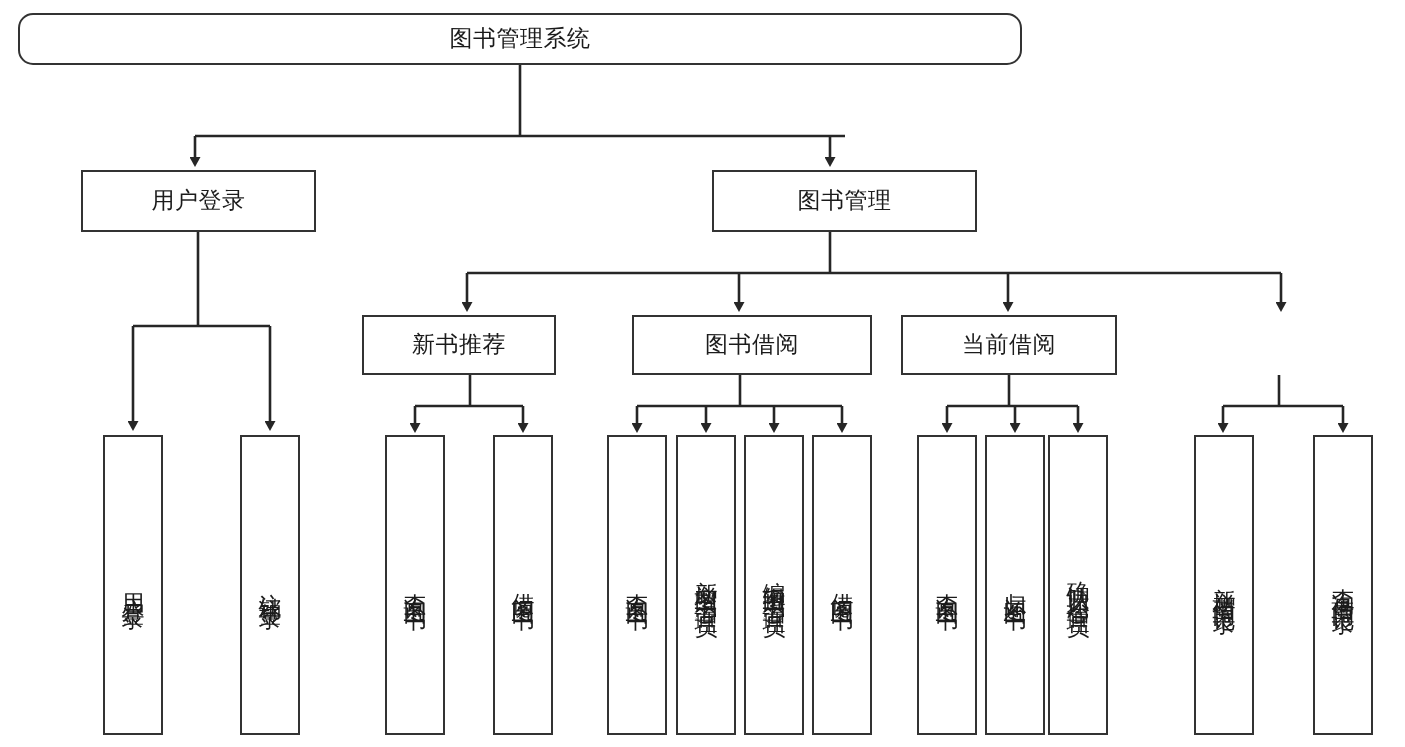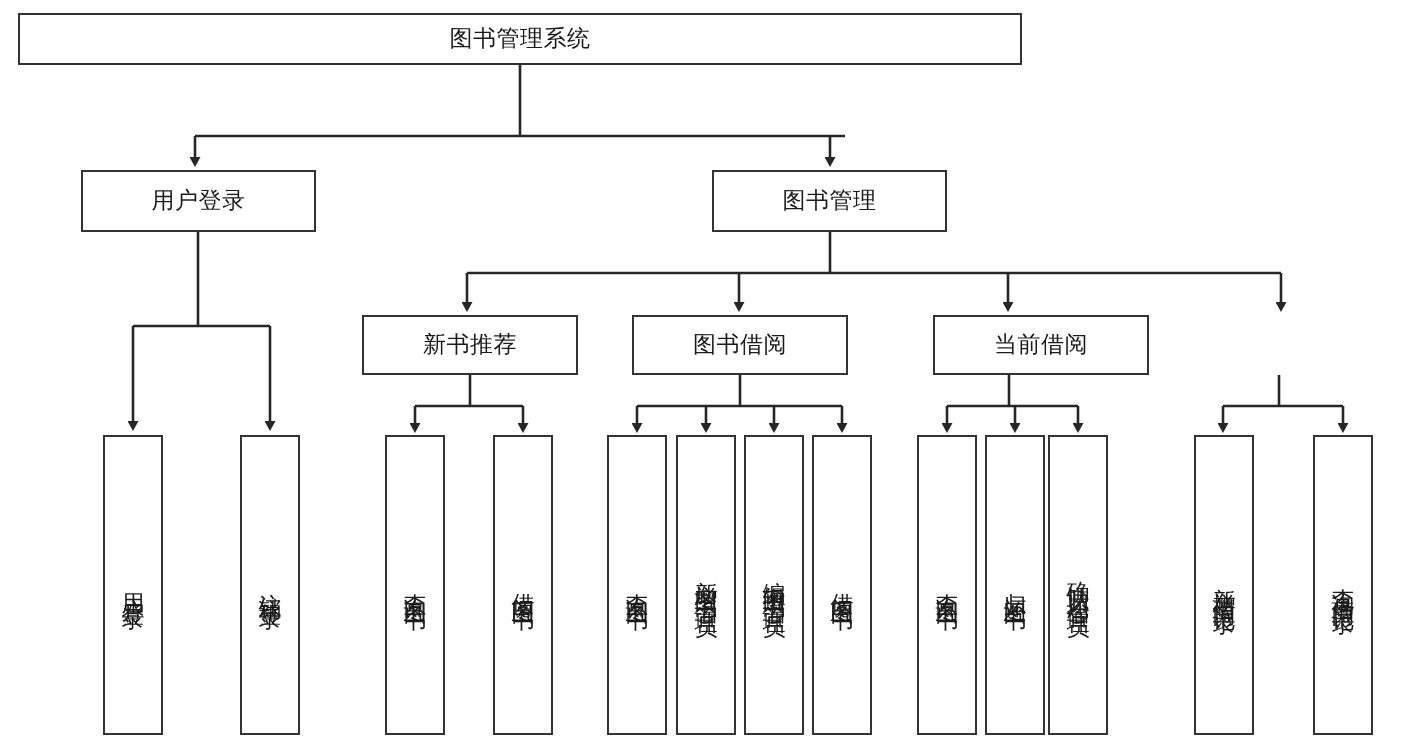--- a/index.html
+++ b/index.html
@@ -115,38 +115,38 @@
       <path d="M1015,406 L1015,424" marker-end="url(#arrow)"></path>
       <path d="M1078,406 L1078,424" marker-end="url(#arrow)"></path>
 
       <path d="M1279,375 L1279,406"></path>
       <path d="M1223,406 L1343,406"></path>
       <path d="M1223,406 L1223,424" marker-end="url(#arrow)"></path>
       <path d="M1343,406 L1343,424" marker-end="url(#arrow)"></path>
     </g>
   </svg>
 
-  <div class="node horiz" style="left:18px; top:13px; width:1004px; height:52px;">
+  <div class="node horiz" style="left:18px; top:13px; width:1004px; height:52px;border-radius:15px;">
     <span class="label">图书管理系统</span>
   </div>
 
   <div class="node horiz" style="left:81px; top:170px; width:235px; height:62px;">
     <span class="label">用户登录</span>
   </div>
-  <div class="node horiz" style="left:712px; top:170px; width:235px; height:62px;">
+  <div class="node horiz" style="left:712px; top:170px; width:265px; height:62px;">
     <span class="label">图书管理</span>
   </div>
 
-  <div class="node horiz" style="left:362px; top:315px; width:216px; height:60px;">
+  <div class="node horiz" style="left:362px; top:315px; width:194px; height:60px;">
     <span class="label">新书推荐</span>
   </div>
-  <div class="node horiz" style="left:632px; top:315px; width:216px; height:60px;">
+  <div class="node horiz" style="left:632px; top:315px; width:240px; height:60px;">
     <span class="label">图书借阅</span>
   </div>
-  <div class="node horiz" style="left:901px; top:315px; width:216px; height:60px;margin-left:32px;">
+  <div class="node horiz" style="left:901px; top:315px; width:216px; height:60px;">
     <span class="label">当前借阅</span>
   </div>
 
   <div class="node vert" style="left:103px; top:435px; width:60px; height:300px;">
     <span class="label">用户登录</span>
   </div>
   <div class="node vert" style="left:240px; top:435px; width:60px; height:300px;">
     <span class="label">注销登录</span>
   </div>
 

